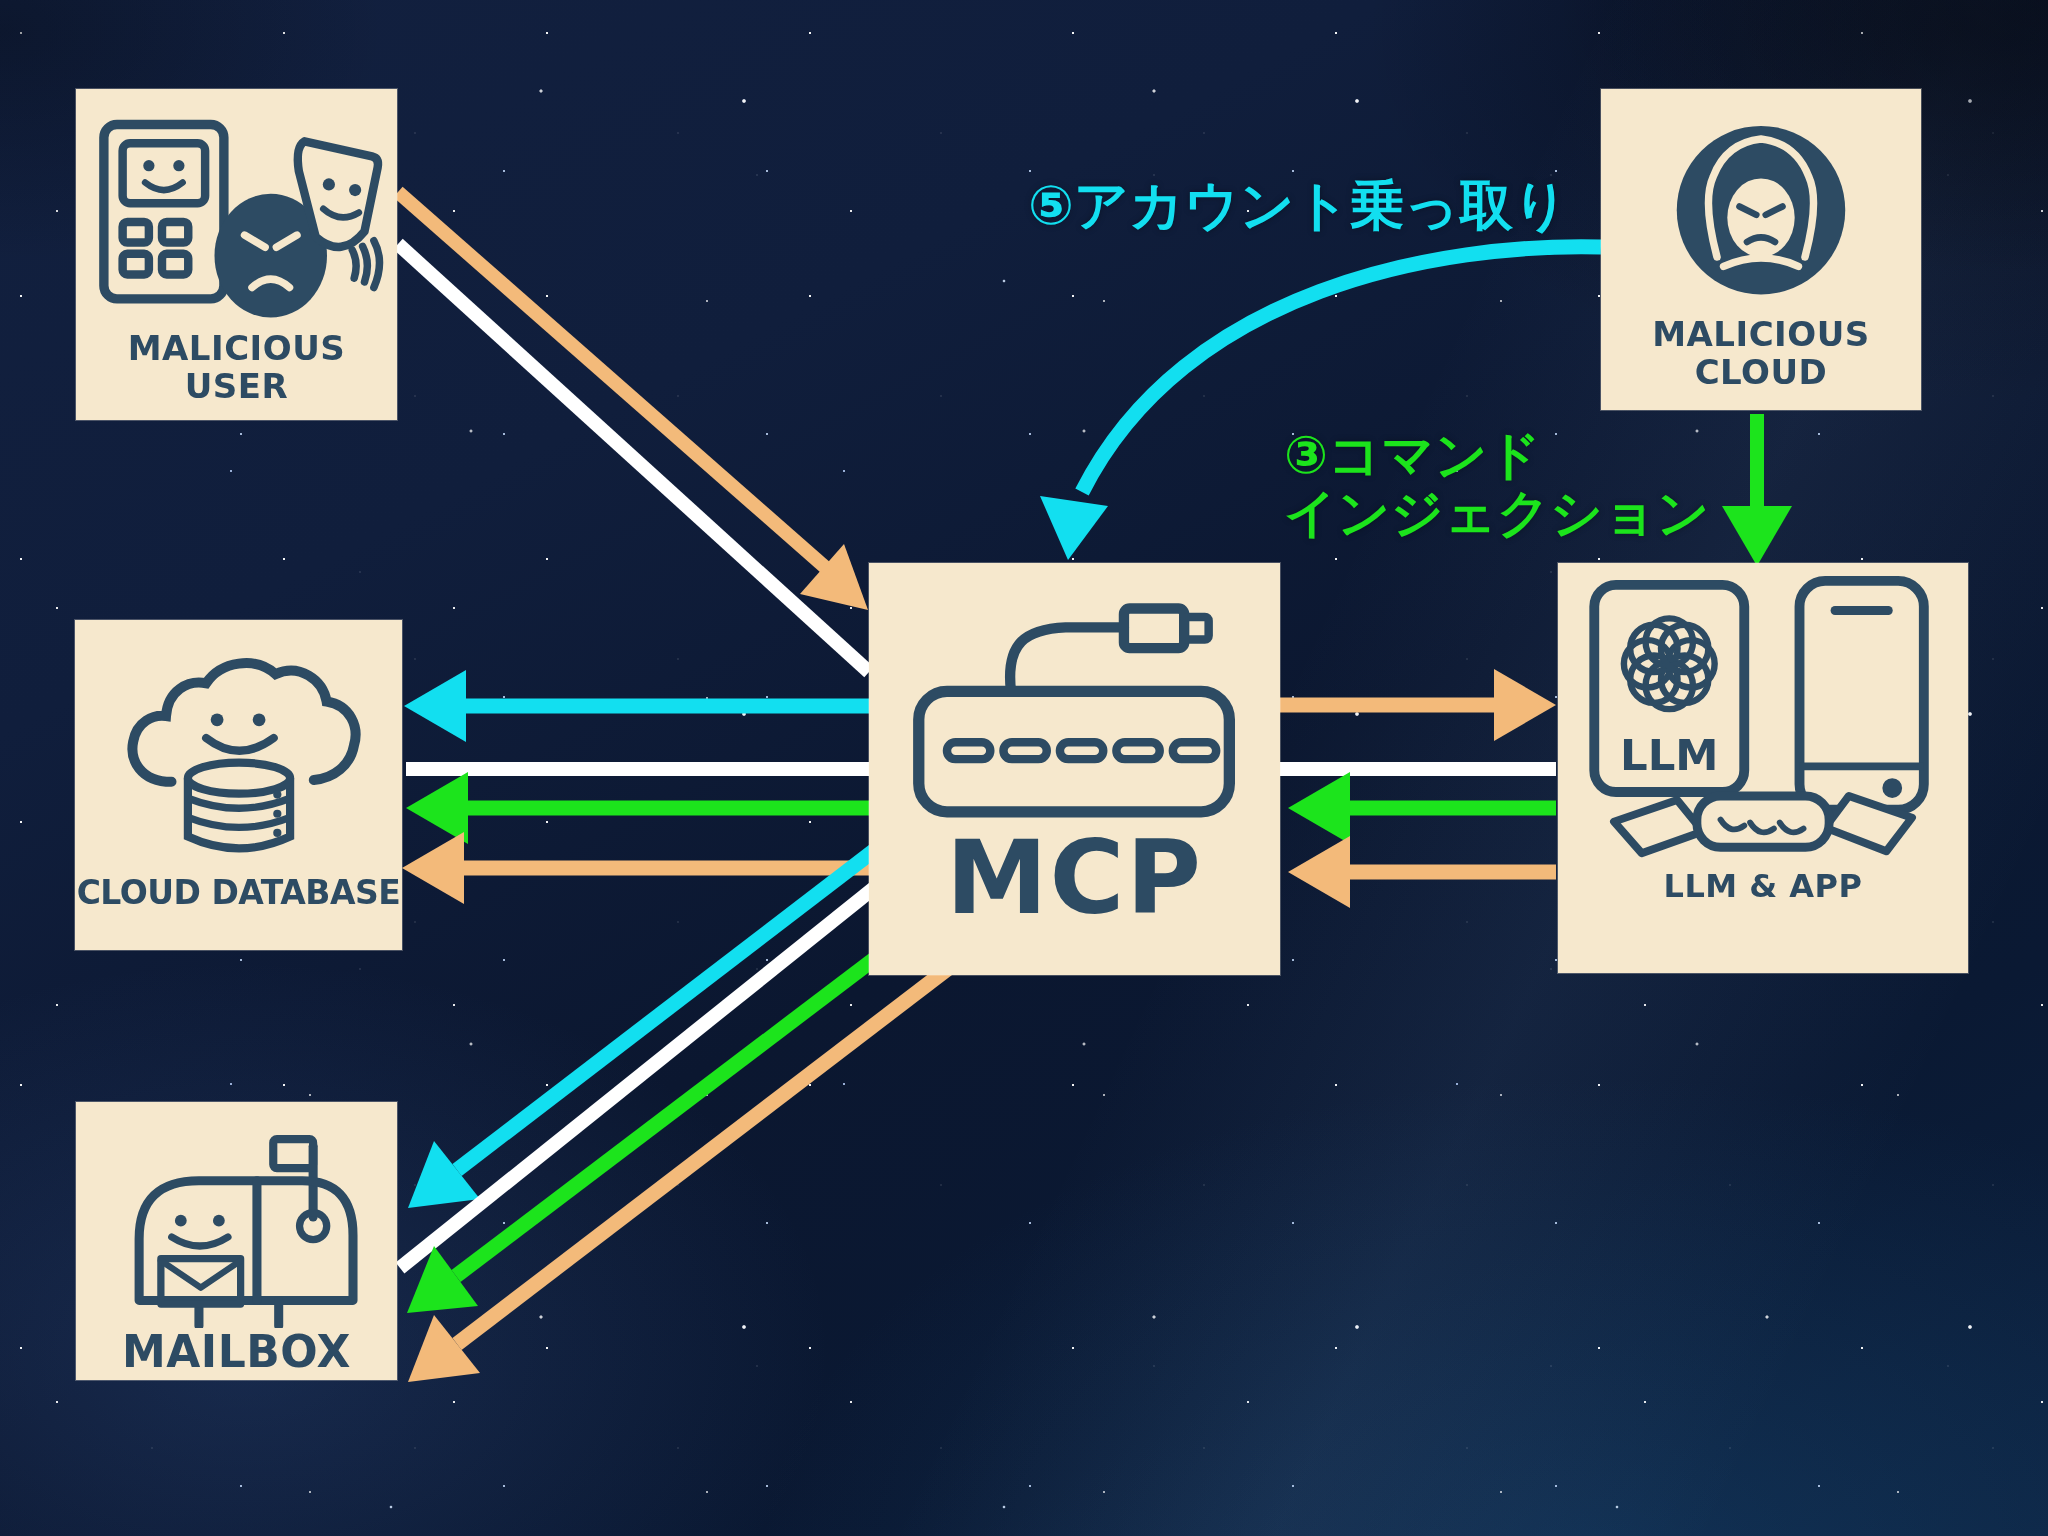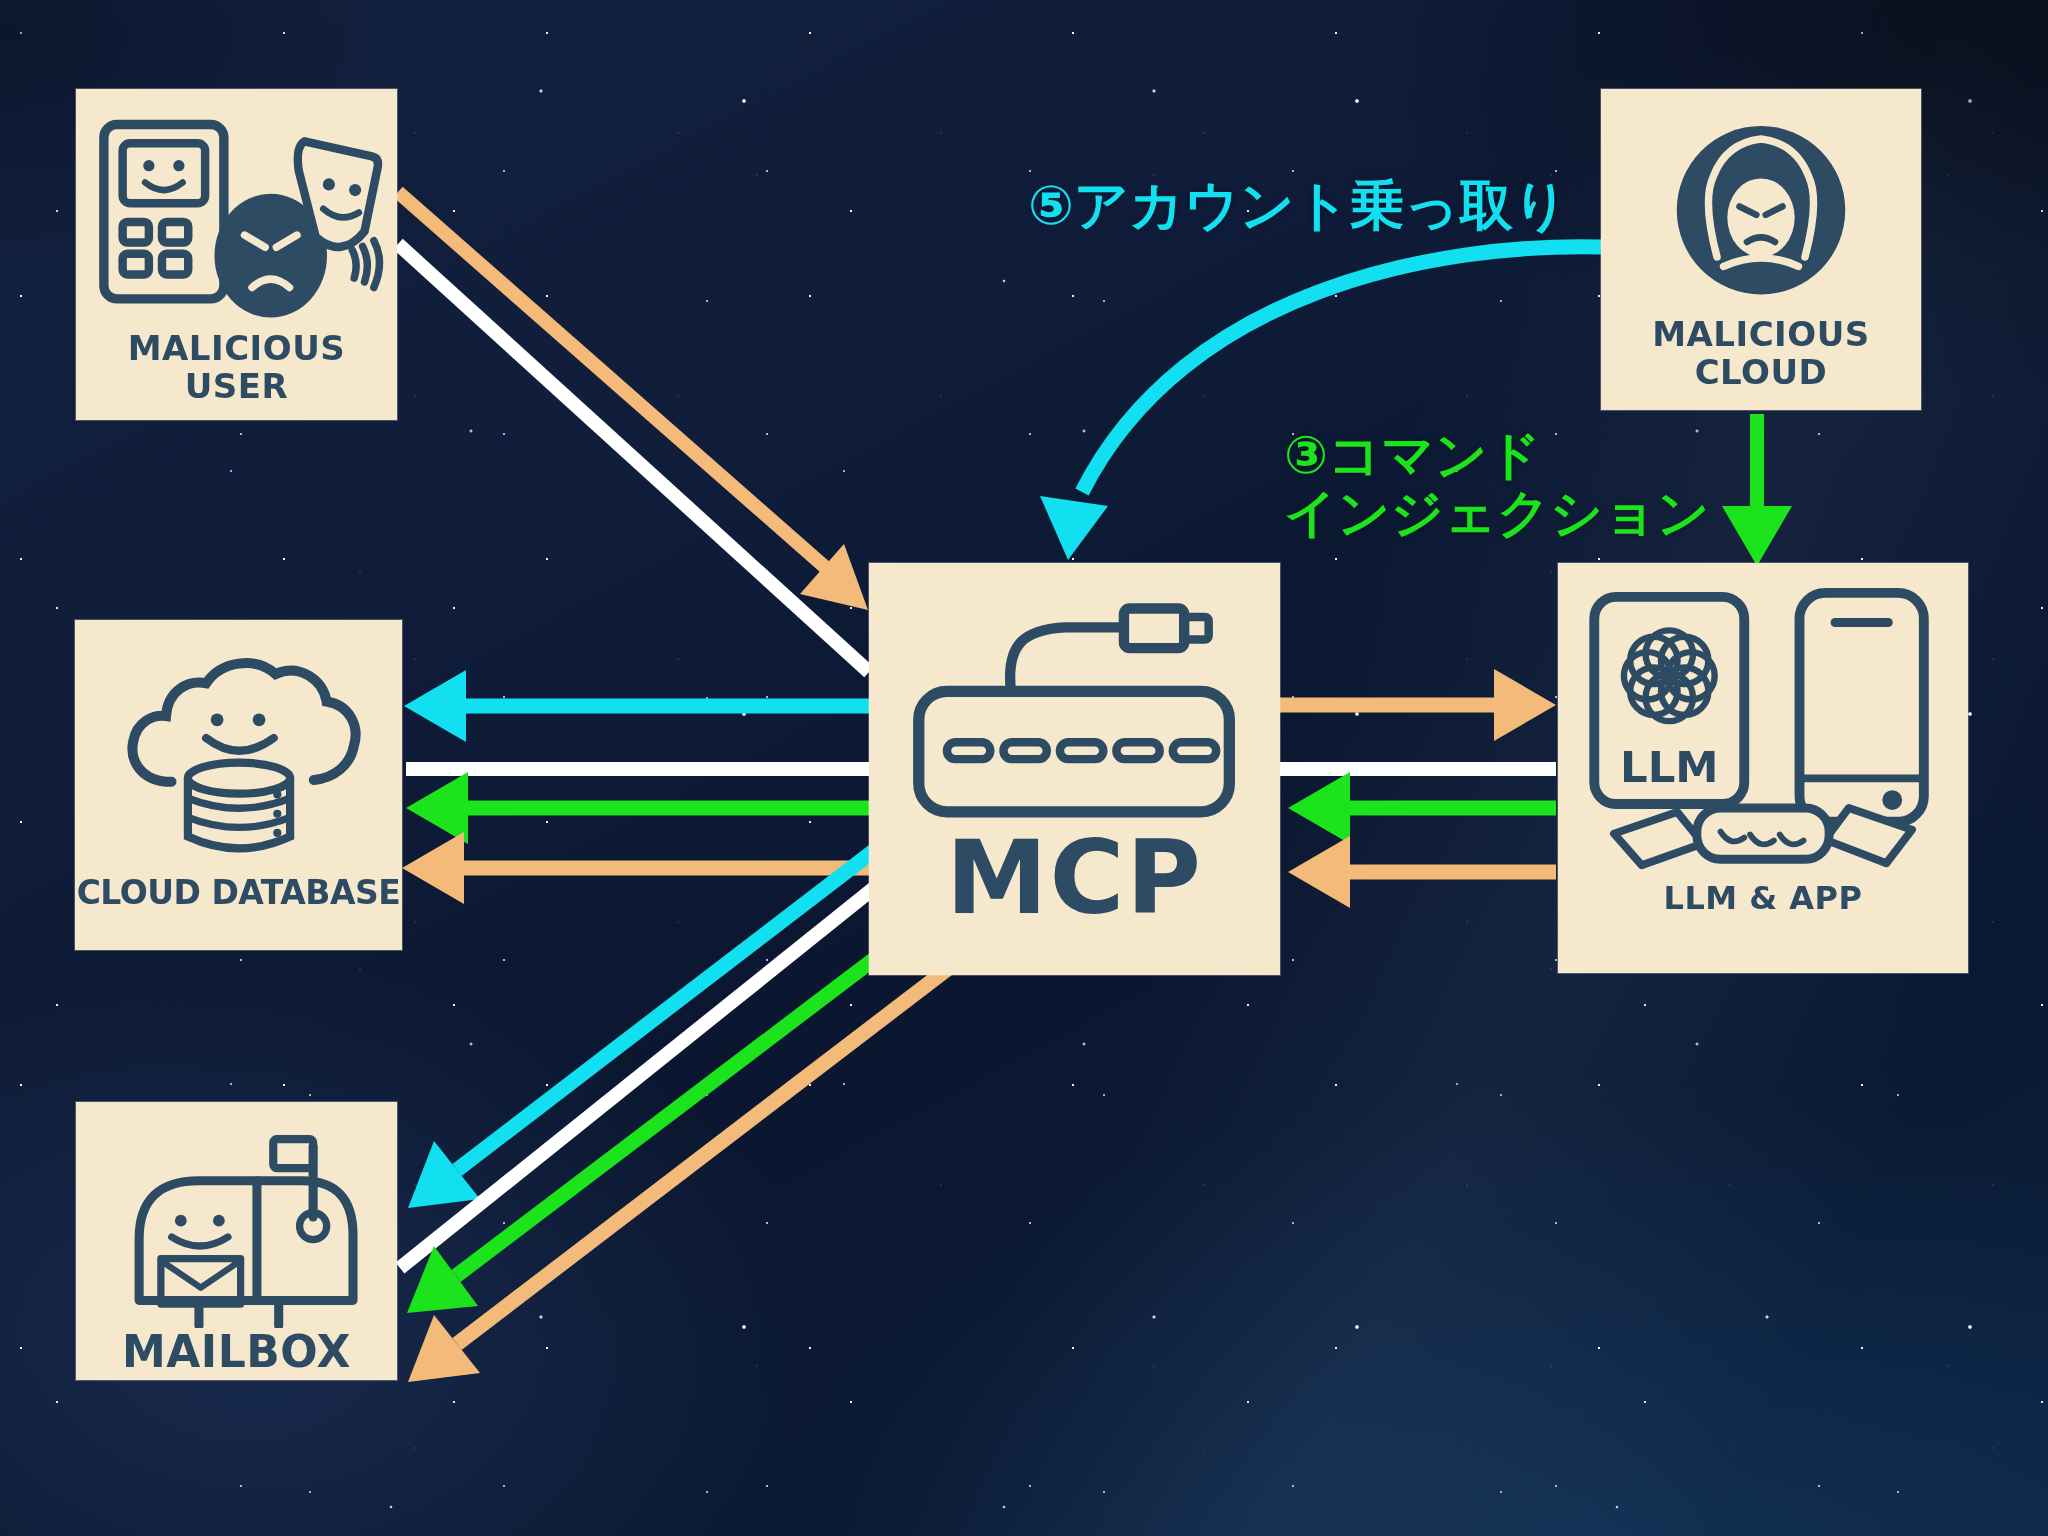--- a/index.html
+++ b/index.html
@@ -223,21 +223,21 @@
         <rect x="44" y="150" width="46" height="18" rx="9" stroke-width="9"></rect>
         <rect x="104" y="150" width="46" height="18" rx="9" stroke-width="9"></rect>
         <rect x="164" y="150" width="46" height="18" rx="9" stroke-width="9"></rect>
         <rect x="224" y="150" width="46" height="18" rx="9" stroke-width="9"></rect>
         <rect x="284" y="150" width="46" height="18" rx="9" stroke-width="9"></rect>
       </g>
     </svg>
     <div class="node-label lbl-mcp">MCP</div>
   </div>
 
-  <div class="node" style="left:1558px;top:563px;width:410px;height:410px;padding-top:22px;">
+  <div class="node" style="left:1558px;top:563px;width:410px;height:410px;padding-top:10px;">
     <svg class="icon" width="366" height="296" viewBox="0 0 370 300">
       <g fill="none" stroke="#2d4b63" stroke-width="10" stroke-linejoin="round">
         <rect x="14" y="12" width="152" height="210" rx="22"></rect>
         <rect x="222" y="8" width="126" height="232" rx="26"></rect>
       </g>
       <path d="M258,38 L312,38" stroke="#2d4b63" stroke-width="9" stroke-linecap="round"></path>
       <path d="M222,196 L348,196" stroke="#2d4b63" stroke-width="8"></path>
       <circle cx="316" cy="218" r="10" fill="#2d4b63"></circle>
       <g fill="none" stroke="#2d4b63" stroke-width="6.5">
         <circle cx="112" cy="92" r="24"></circle>

